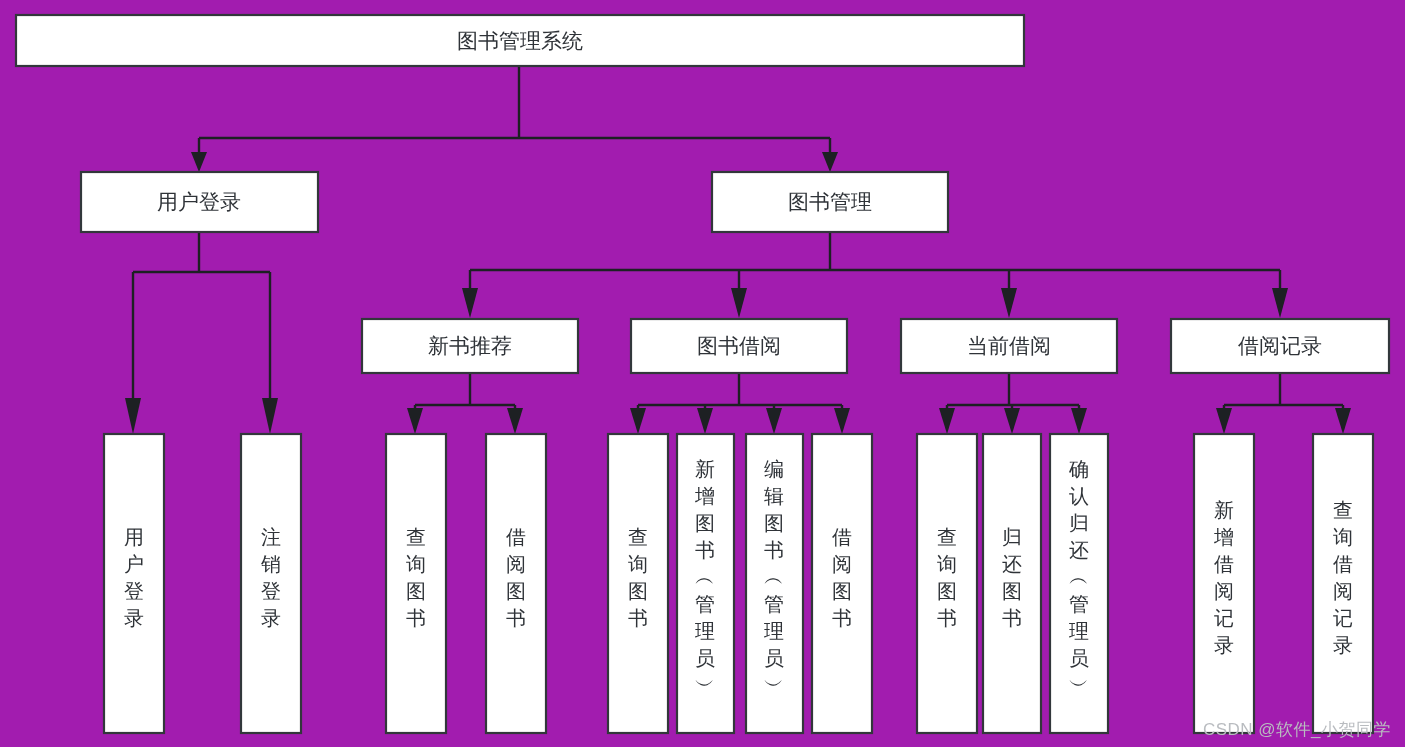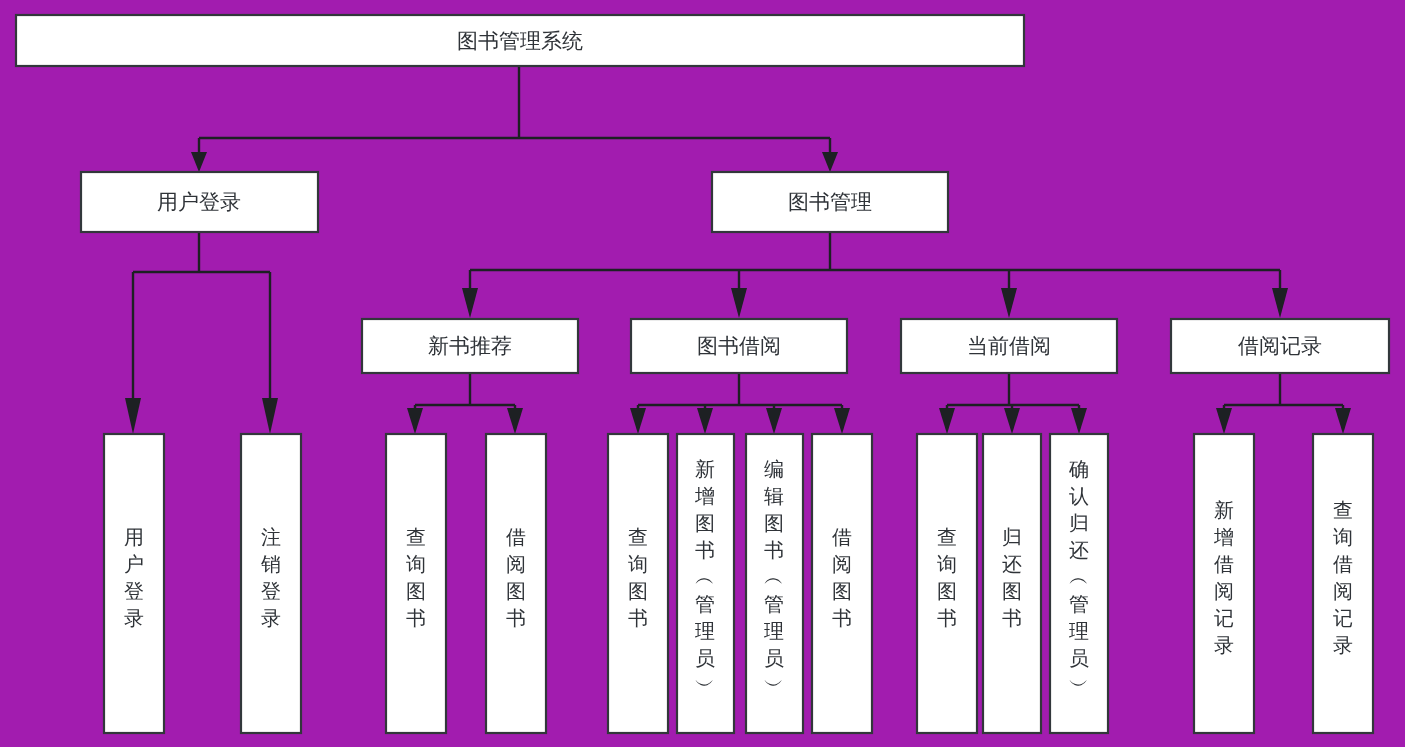--- a/index.html
+++ b/index.html
@@ -243,14 +243,15 @@
       <text class="node-label-vertical" x="1224" y="516.5"><tspan x="1224" dy="0">新</tspan><tspan x="1224" dy="27">增</tspan><tspan x="1224" dy="27">借</tspan><tspan x="1224" dy="27">阅</tspan><tspan x="1224" dy="27">记</tspan><tspan x="1224" dy="27">录</tspan></text>
     </g>
 
     <g>
       <rect class="node-box" x="1313" y="434" width="60" height="299"></rect>
       <text class="node-label-vertical" x="1343" y="516.5"><tspan x="1343" dy="0">查</tspan><tspan x="1343" dy="27">询</tspan><tspan x="1343" dy="27">借</tspan><tspan x="1343" dy="27">阅</tspan><tspan x="1343" dy="27">记</tspan><tspan x="1343" dy="27">录</tspan></text>
     </g>
 
   </svg>
 
+  <div class="watermark">CSDN @软件_小贺同学</div>
 
 </div>
 
 </body></html>

